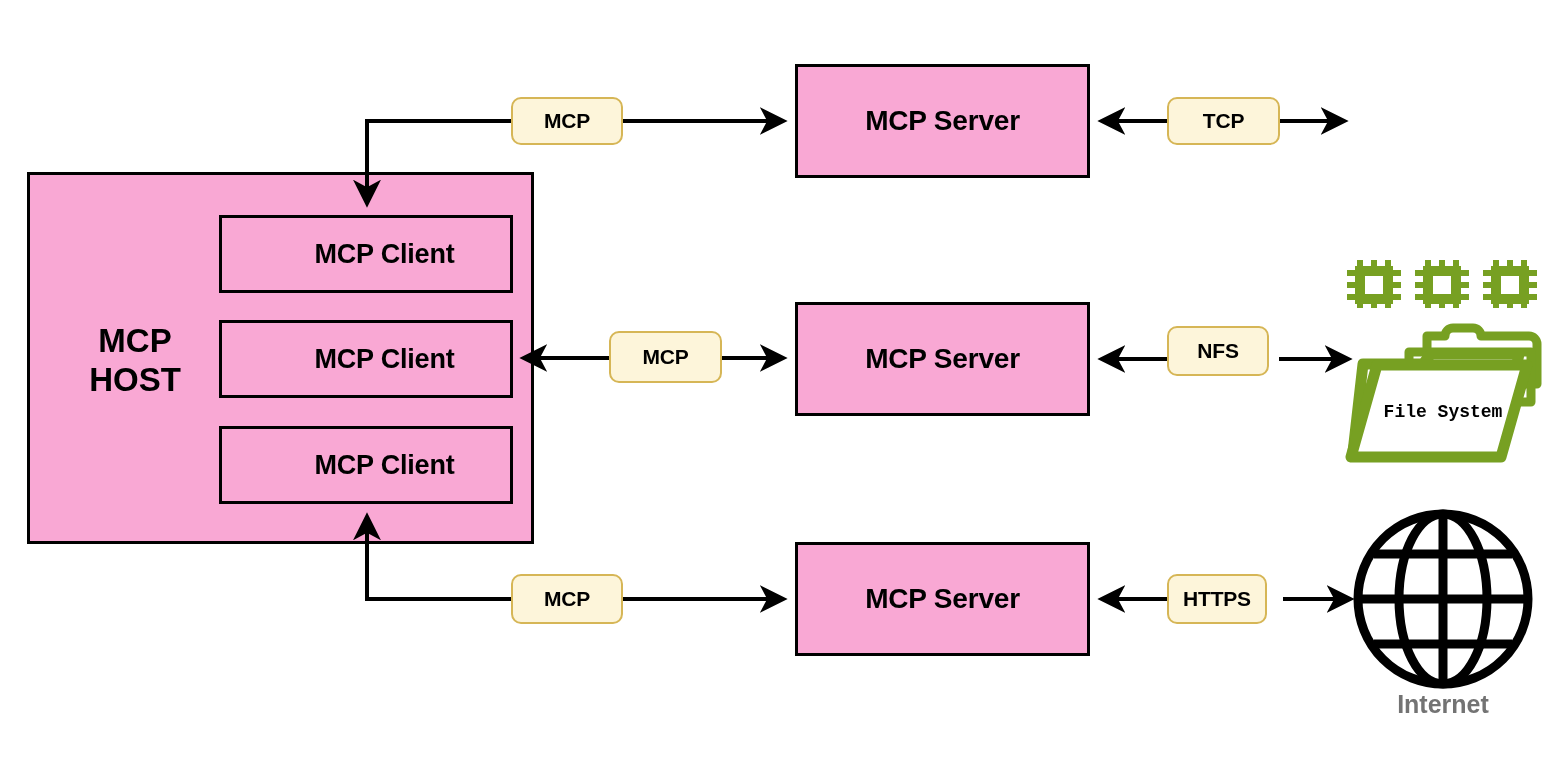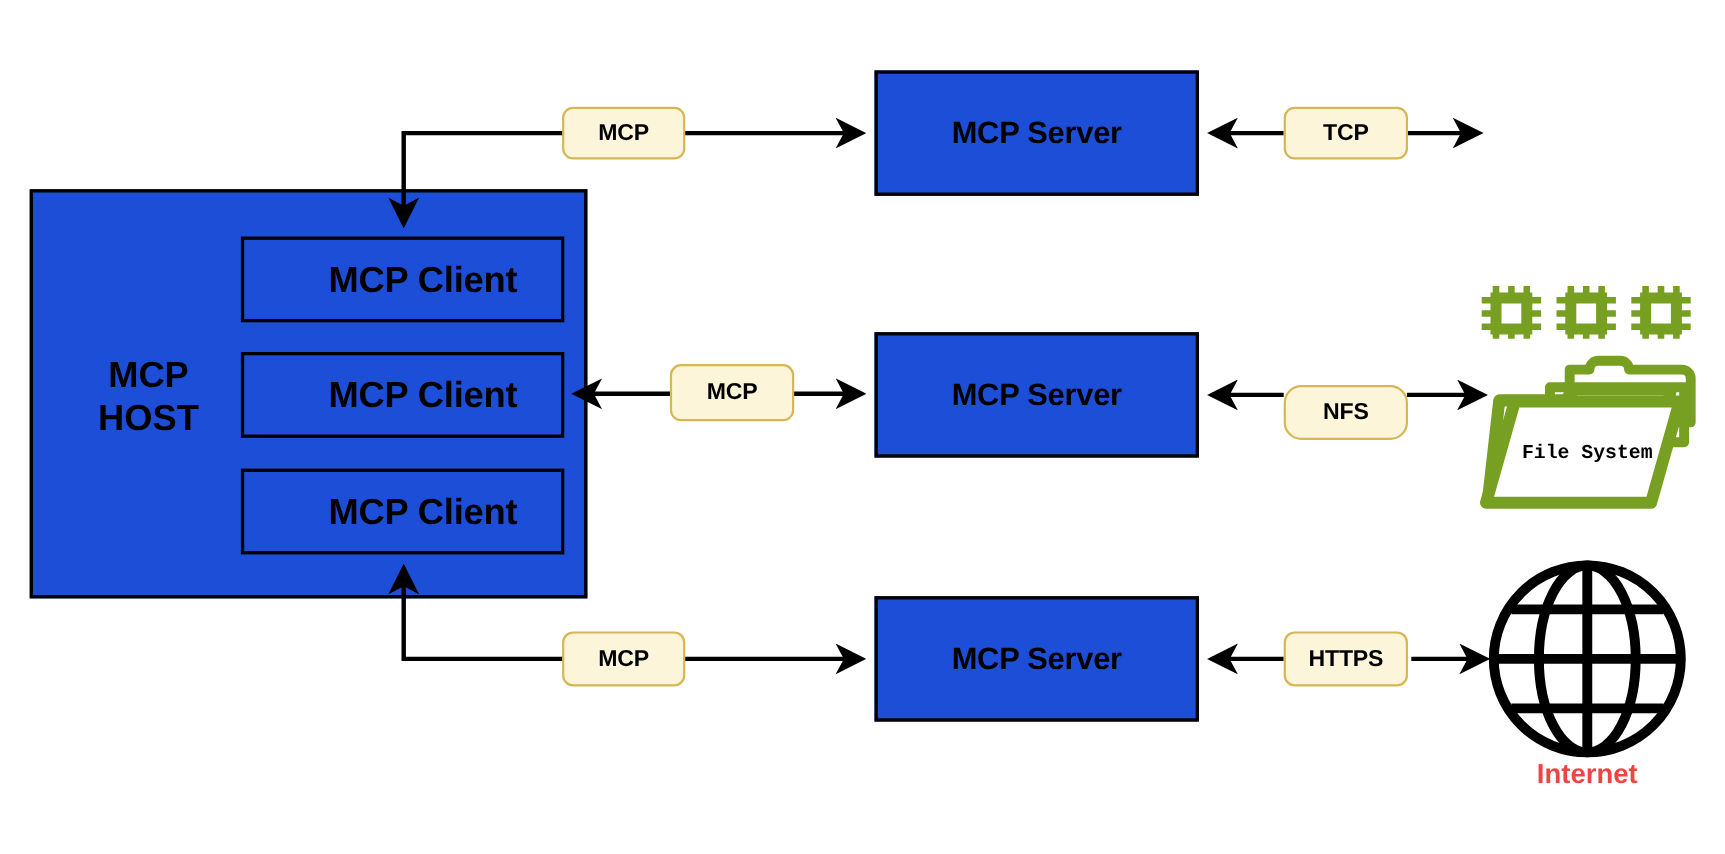--- a/index.html
+++ b/index.html
@@ -16,35 +16,35 @@
     height: 776px;
     background: #ffffff;
     overflow: hidden;
   }
 
   
   .box {
     position: absolute;
     box-sizing: border-box;
     border: 3px solid #000000;
-    background: #1d4ed8;
+    background: #f9a8d4;
     display: flex;
     align-items: center;
     justify-content: center;
     color: #000000;
     font-weight: bold;
     text-align: center;
   }
 
   .host-box {
     border-width: 3px;
   }
 
   .client-box {
-    font-size: 33px;
+    font-size: 27px;
     letter-spacing: -0.2px;
     padding-left: 37px;
   }
 
   .server-box {
     font-size: 28px;
     letter-spacing: -0.2px;
   }
 
   .host-label {
@@ -89,21 +89,21 @@
   .icon-wrap {
     position: absolute;
   }
 
   .icon-caption {
     position: absolute;
     width: 100%;
     text-align: center;
     font-size: 25px;
     font-weight: bold;
-    color: #ef4444;
+    color: #737373;
   }
 
   .fs-caption {
     position: absolute;
     font-size: 18px;
     font-weight: bold;
     color: #000;
     text-align: center;
     white-space: nowrap;
   }
@@ -183,25 +183,25 @@
   </div>
 
   <div class="badge" style="left:511px; top:574px; width:112px; height:50px;">
     <span>MCP</span>
   </div>
 
   <div class="badge" style="left:1167px; top:97px; width:113px; height:48px;">
     <span>TCP</span>
   </div>
 
-  <div class="badge" style="left:1167px; top:350px; width:113px; height:50px;border-radius:16px;">
+  <div class="badge" style="left:1167px; top:326px; width:102px; height:50px;">
     <span>NFS</span>
   </div>
 
-  <div class="badge" style="left:1167px; top:574px; width:113px; height:50px;">
+  <div class="badge" style="left:1167px; top:574px; width:100px; height:50px;">
     <span>HTTPS</span>
   </div>
 
 
   <div class="icon-wrap" style="left:1343px; top:252px; width:200px; height:212px;font-family:Liberation Mono, monospace;">
     <svg width="200" height="212" viewBox="0 0 200 212" xmlns="http://www.w3.org/2000/svg">
       <g fill="#77a022">
 
         <g transform="translate(4,4)">
           <path d="M10 4 h6 v8 h-6 z M24 4 h6 v8 h-6 z M38 4 h6 v8 h-6 z

